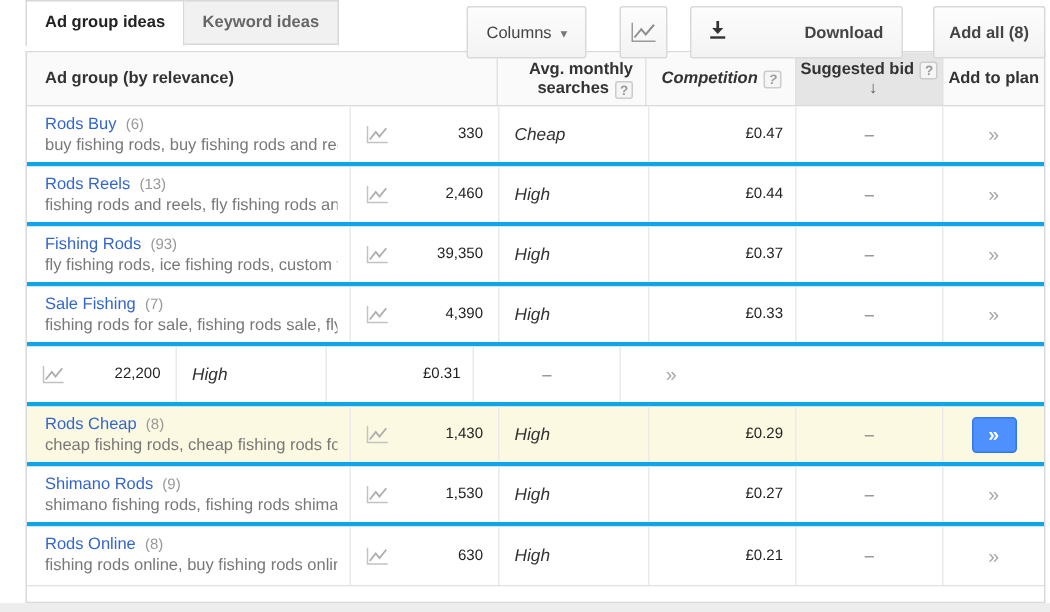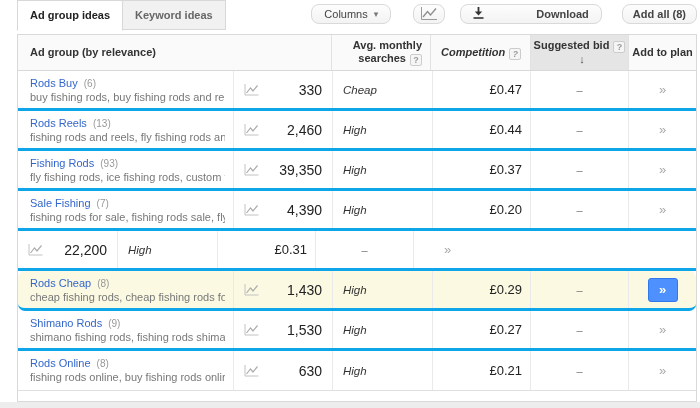--- a/index.html
+++ b/index.html
@@ -24,22 +24,22 @@
     background:#fff; color:#222;
     border-bottom:1px solid #fff; height:31px;
   }
   .tab + .tab { border-left:none; }
 
   .toolbar {
     position:absolute; top:4px; right:3px;
     display:flex; align-items:center; z-index:3;
   }
   .btn {
-    height:20px; display:inline-flex; align-items:center; justify-content:center;
-    padding:0 12px; border:1px solid #d9d9d9; border-radius:8px;
+    height:35px; display:inline-flex; align-items:center; justify-content:center;
+    padding:0 12px; border:1px solid #d9d9d9; border-radius:2px;
     background:linear-gradient(#fdfdfd,#f3f3f3);
     color:#444; font-family:inherit; font-size:11px; cursor:pointer;
   }
   .btn-columns { margin-right:22px; }
   .btn-chart { width:32px; padding:0; margin-right:15px; }
   .btn-download { margin-right:20px; font-weight:bold;gap:45px; }
   .btn-addall { font-weight:bold; padding:0 10px; }
   .caret { margin-left:6px; font-size:9px; color:#777; }
   .dl-icon { margin-right:7px; display:inline-block; }
 
@@ -71,36 +71,36 @@
   .help {
     display:inline-block; width:12px; height:12px; line-height:11px;
     border:1px solid #ccc; border-radius:2px; background:#f5f5f5;
     color:#999; font-size:9px; font-weight:bold; text-align:center;
     margin-left:4px; vertical-align:-1px; cursor:pointer;
   }
   .sort-arrow { margin-left:5px; color:#555; font-weight:normal; }
 
   .tr { display:flex; height:40px; border-bottom:3px solid #0ea5e9; background:#fff; }
   .tr:last-of-type { border-bottom:1px solid #e0e0e0; }
-  .tr.hl { background:#fbf9e1;border-radius:7px; }
+  .tr.hl { background:#fbf9e1; }
   .td { min-width:0; }
   .td + .td { border-left:1px solid #eaeaea; }
 
   .td.c1 { padding:6px 8px 0 12px; overflow:hidden; }
   .adg-line { white-space:nowrap; overflow:hidden; }
   .adg-link { color:#3366cc; text-decoration:none; cursor:pointer; }
   .adg-count { color:#999; font-size:10px; margin-left:3px; }
   .adg-desc { color:#787878; margin-top:2px; white-space:nowrap; overflow:hidden; }
 
   .td.c2 { display:flex; align-items:center; padding:0 10px; }
   .trend-icon { display:inline-flex; cursor:pointer; }
-  .num { margin-left:auto; color:#222; font-size:14px; }
+  .num { margin-left:auto; color:#222; font-size:10px; }
 
   .td.c3 { display:flex; align-items:center; padding-left:10px; color:#333; font-size:11.5px; }
-  .td.c4 { display:flex; align-items:center; justify-content:flex-end; padding-right:8px; color:#222; font-size:13px; }
+  .td.c4 { display:flex; align-items:center; justify-content:flex-end; padding-right:8px; color:#222; font-size:10px; }
   .td.c5 { display:flex; align-items:center; justify-content:center; color:#777; }
   .td.c6 { display:flex; align-items:center; justify-content:center; }
 
   .chev { color:#a8a8a8; font-size:13px; cursor:pointer; }
   .chev-btn {
     width:30px; height:24px; border:1px solid #3079ed; border-radius:3px;
     background:#4d90fe; color:#fff; font-size:13px; font-weight:bold;
     display:flex; align-items:center; justify-content:center; cursor:pointer;
   }
 
@@ -254,21 +254,21 @@
     <div class="td c2">
       <span class="trend-icon">
         <svg width="15" height="12" viewBox="0 0 15 12">
           <path d="M1 0 V11 H14.5" stroke="#c2c2c2" stroke-width="1" fill="none"></path>
           <path d="M2.5 9 L6.5 4 L9 7 L13.5 1.5" stroke="#adadad" stroke-width="1.2" fill="none"></path>
         </svg>
       </span>
       <span class="num">4,390</span>
     </div>
     <div class="td c3">High</div>
-    <div class="td c4">£0.20</div>
+    <div class="td c4">£0.33</div>
     <div class="td c5">–</div>
     <div class="td c6">
       <span class="chev">»</span>
     </div>
   </div>
 
   <div class="tr">
     <div class="td c2">
       <span class="trend-icon">
         <svg width="15" height="12" viewBox="0 0 15 12">

